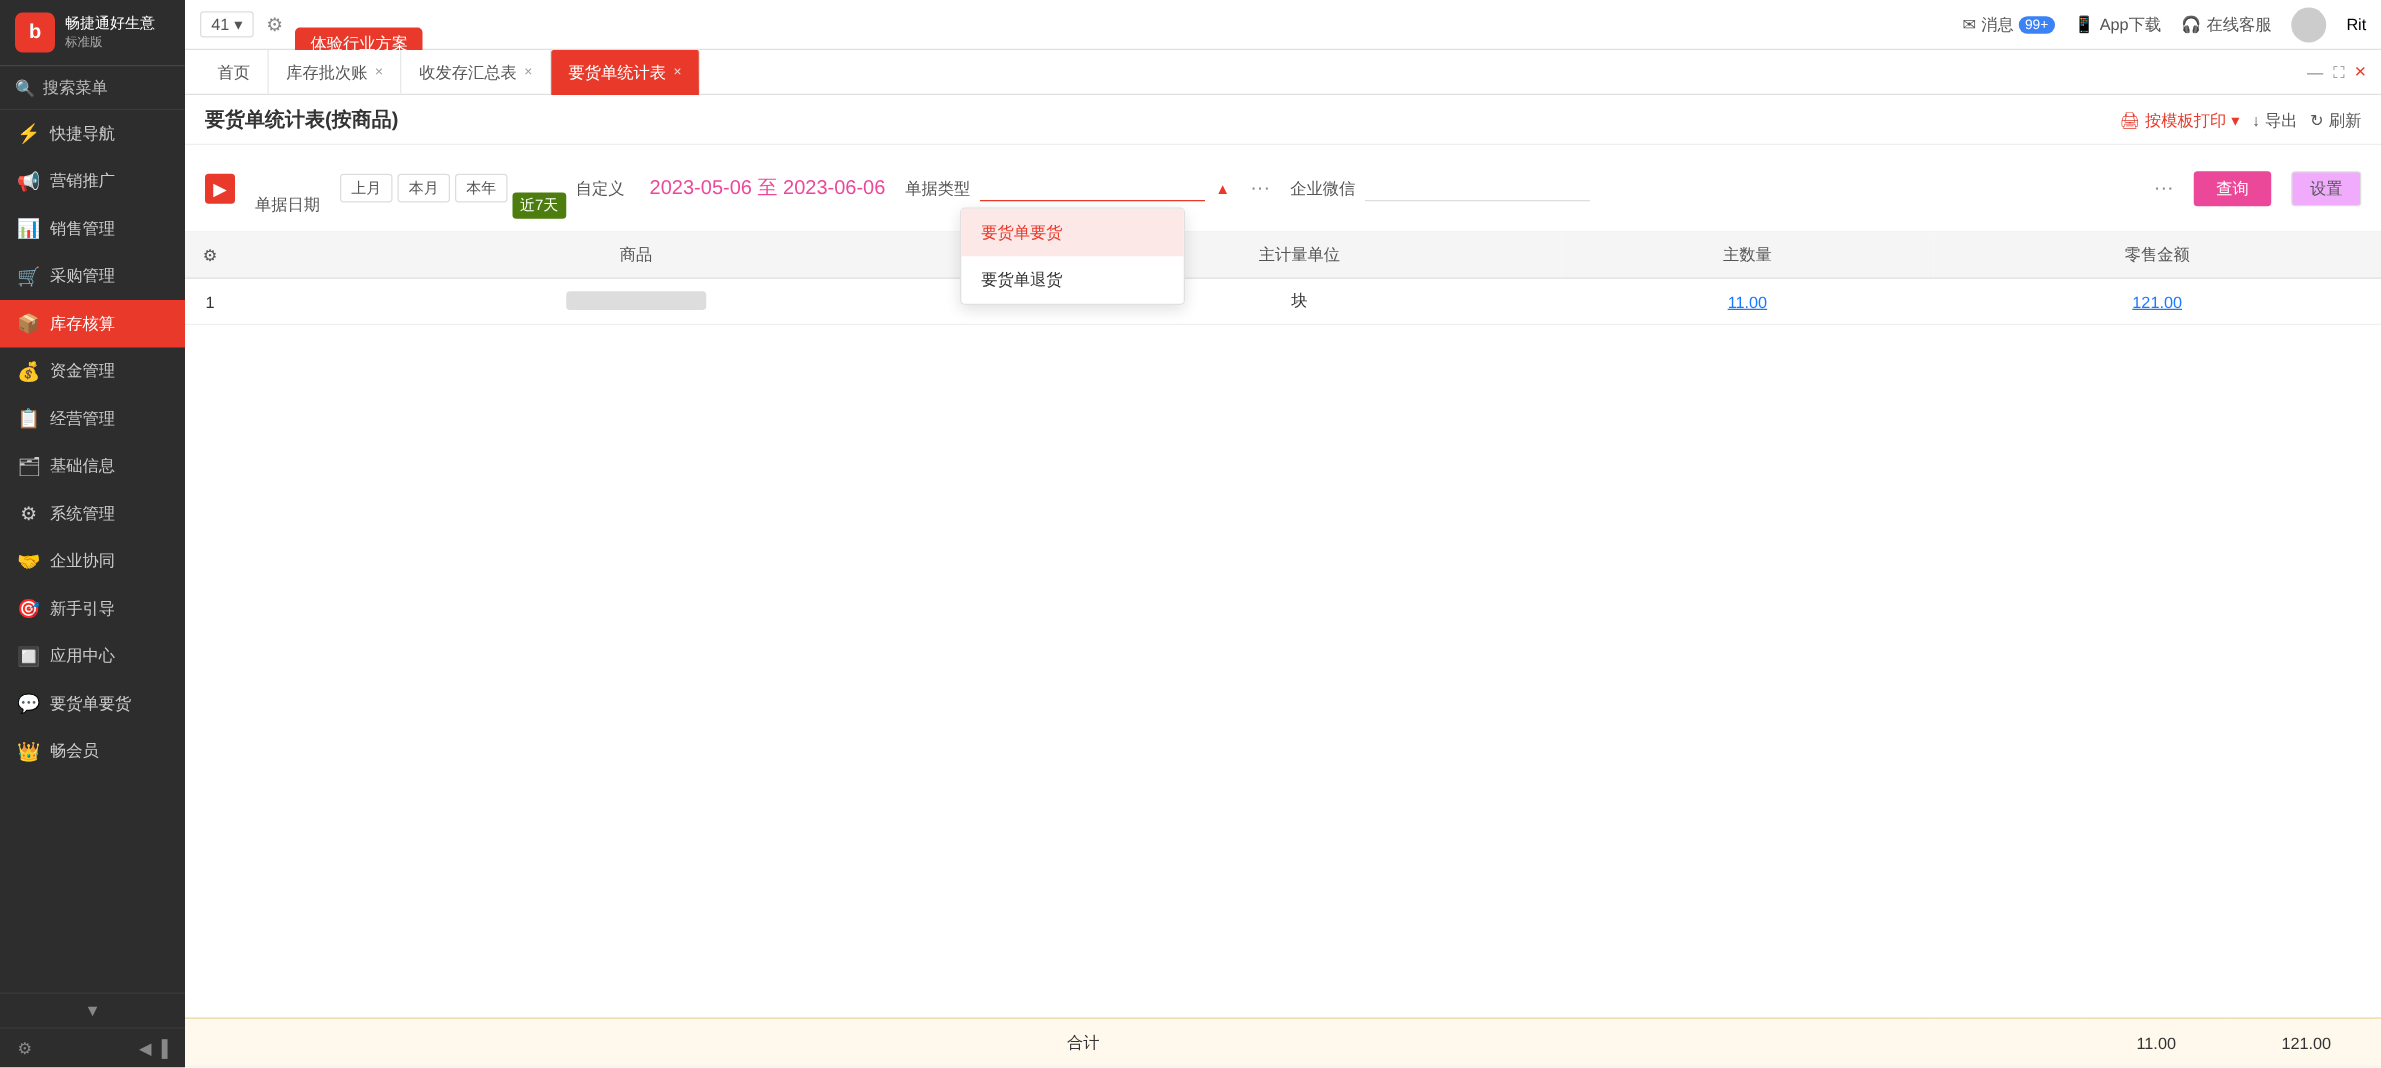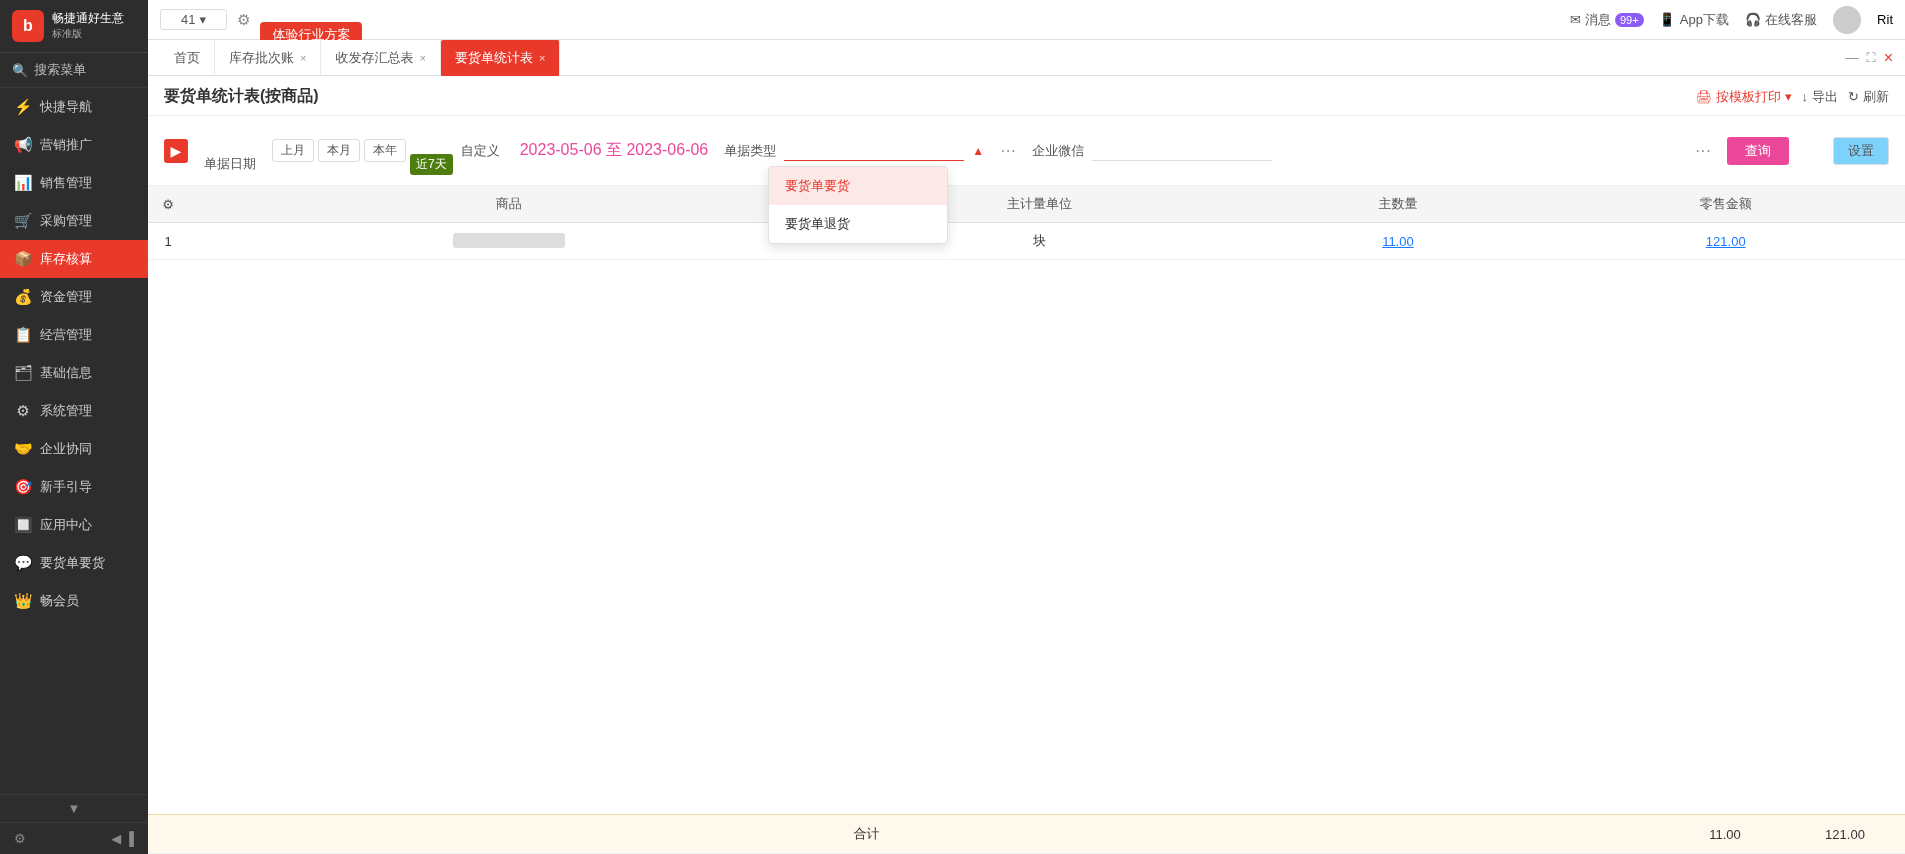--- a/index.html
+++ b/index.html
@@ -101,21 +101,21 @@
     }
     .topbar-store {
       display: flex;
       align-items: center;
       gap: 4px;
       color: #555;
       font-size: 13px;
       cursor: pointer;
       border: 1px solid #ddd;
       border-radius: 3px;
-      padding: 2px 20px;
+      padding: 2px 8px;
     }
     .topbar-gear { color: #888; cursor: pointer; font-size: 15px; }
     .topbar-trial {
       background: #e8392a;
       color: #fff;
       padding: 4px 12px;
       border-radius: 4px;
       cursor: pointer;
       font-size: 13px;
       margin-top: 30px;
@@ -128,21 +128,21 @@
     }
     .topbar-right-item {
       display: flex;
       align-items: center;
       gap: 4px;
       color: #555;
       cursor: pointer;
       font-size: 13px;
     }
     .badge {
-      background: #8b5cf6;
+      background: #3b82f6;
       color: #fff;
       border-radius: 10px;
       padding: 1px 5px;
       font-size: 11px;
       min-width: 18px;
       text-align: center;
     }
     .avatar {
       width: 28px; height: 28px;
       background: #ccc;
@@ -329,27 +329,26 @@
       background: #ec4899;
       color: #fff;
       padding: 5px 18px;
       border-radius: 3px;
       cursor: pointer;
       font-size: 13px;
       border: none;
     }
     .btn-settings {
       border: 1px solid #ddd;
-      background: #7dd3fc;
+      background: #f0abfc;
       color: #555;
       padding: 4px 14px;
       border-radius: 3px;
       cursor: pointer;
       font-size: 13px;
-      margin-left: 28px;
     }
 
     
     .dropdown-menu {
       position: absolute;
       top: 50px;
       left: 620px;
       background: #fff;
       border: 1px solid #e0e0e0;
       border-radius: 4px;

